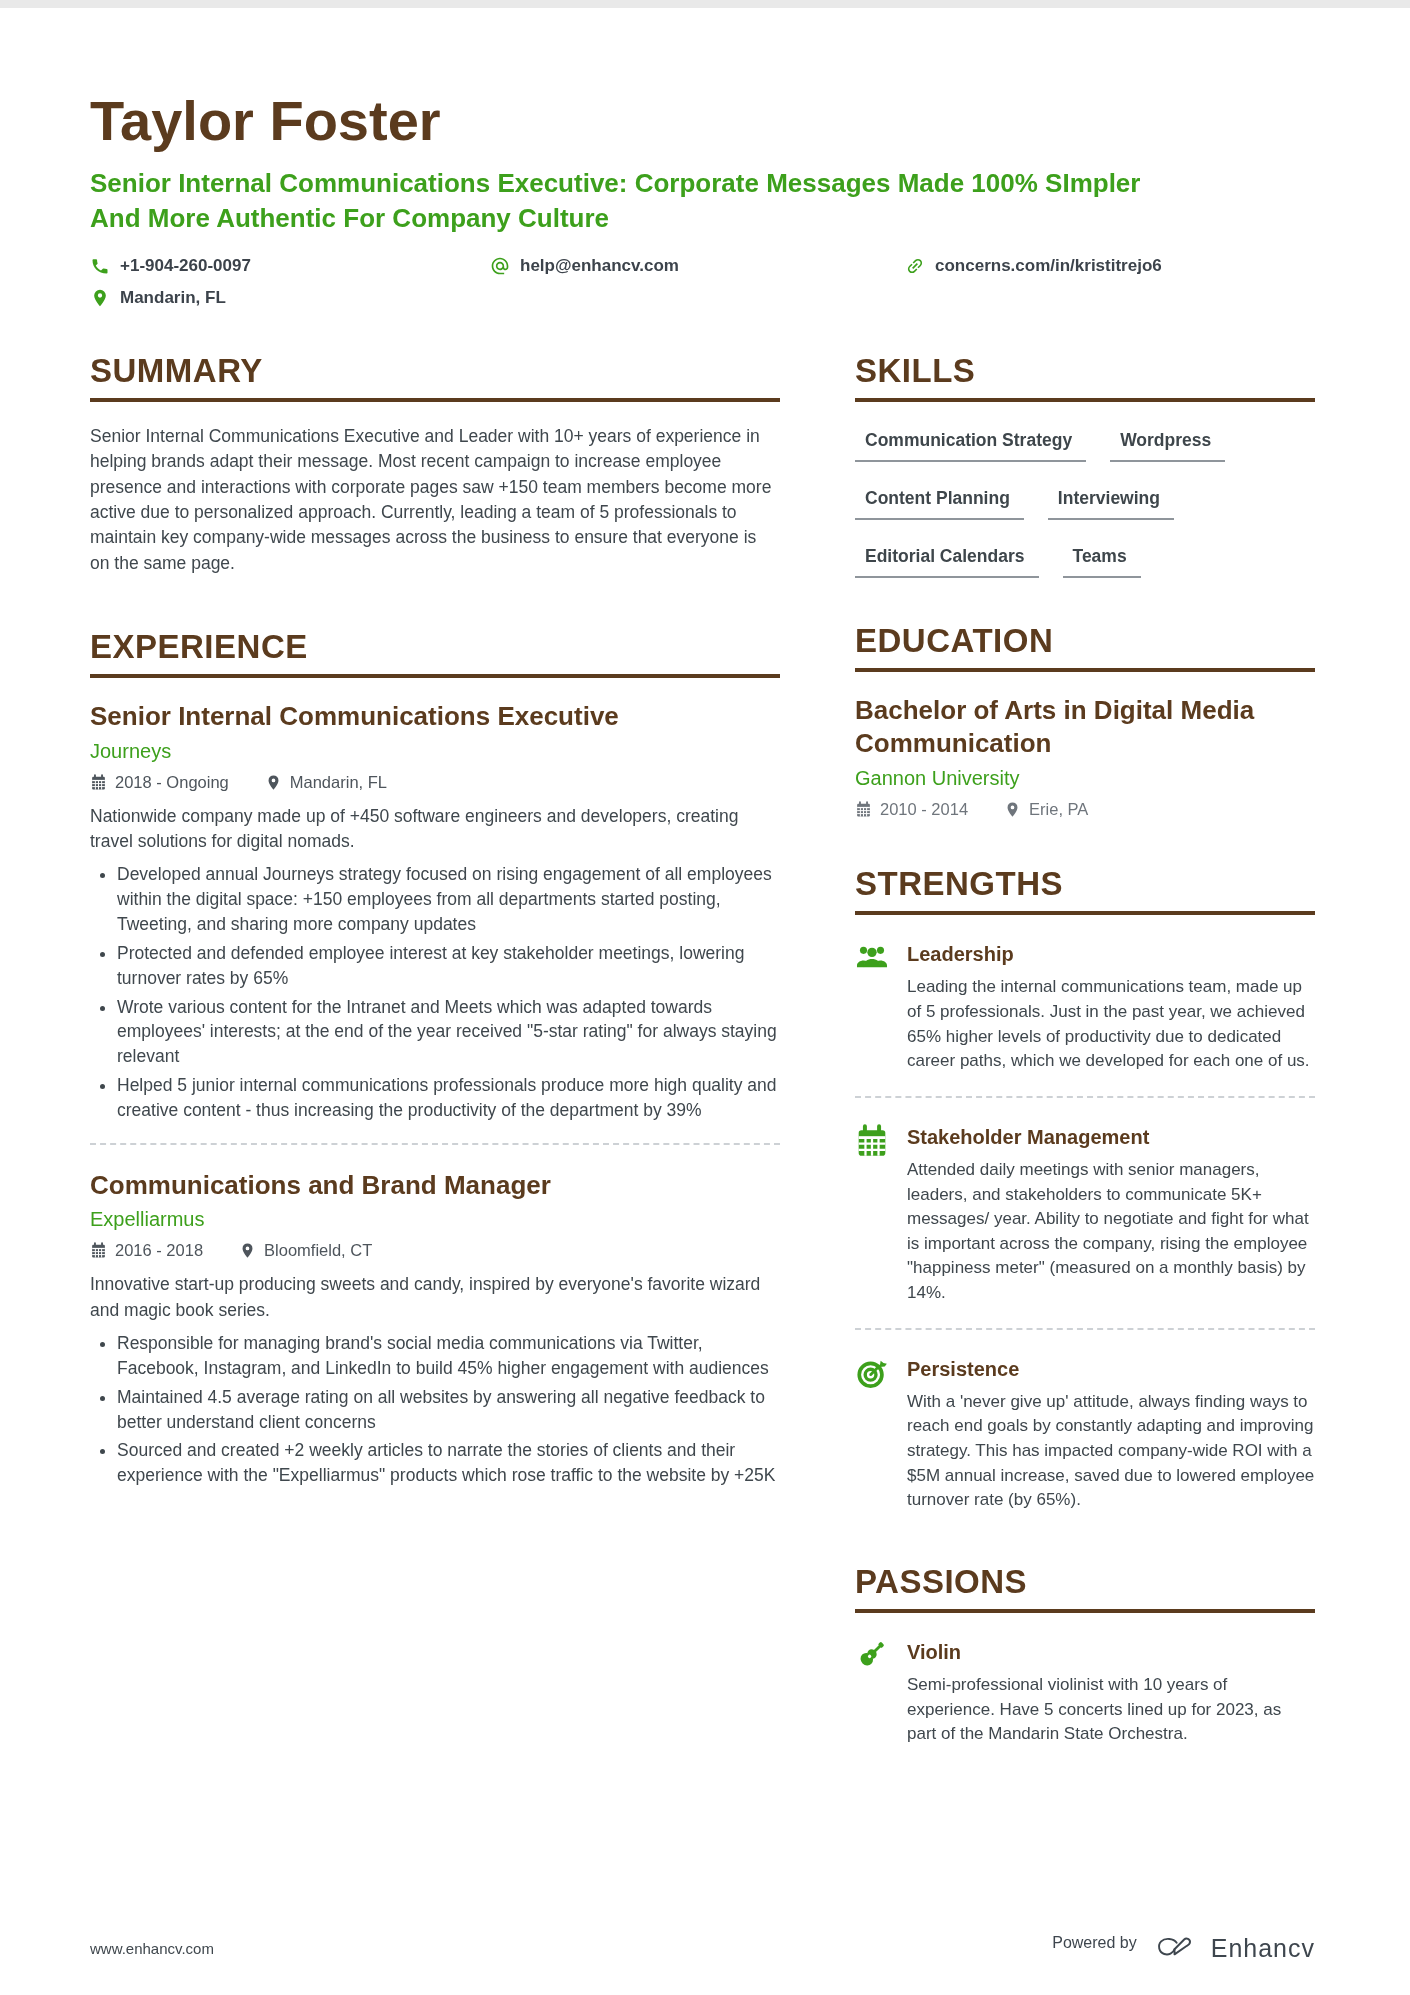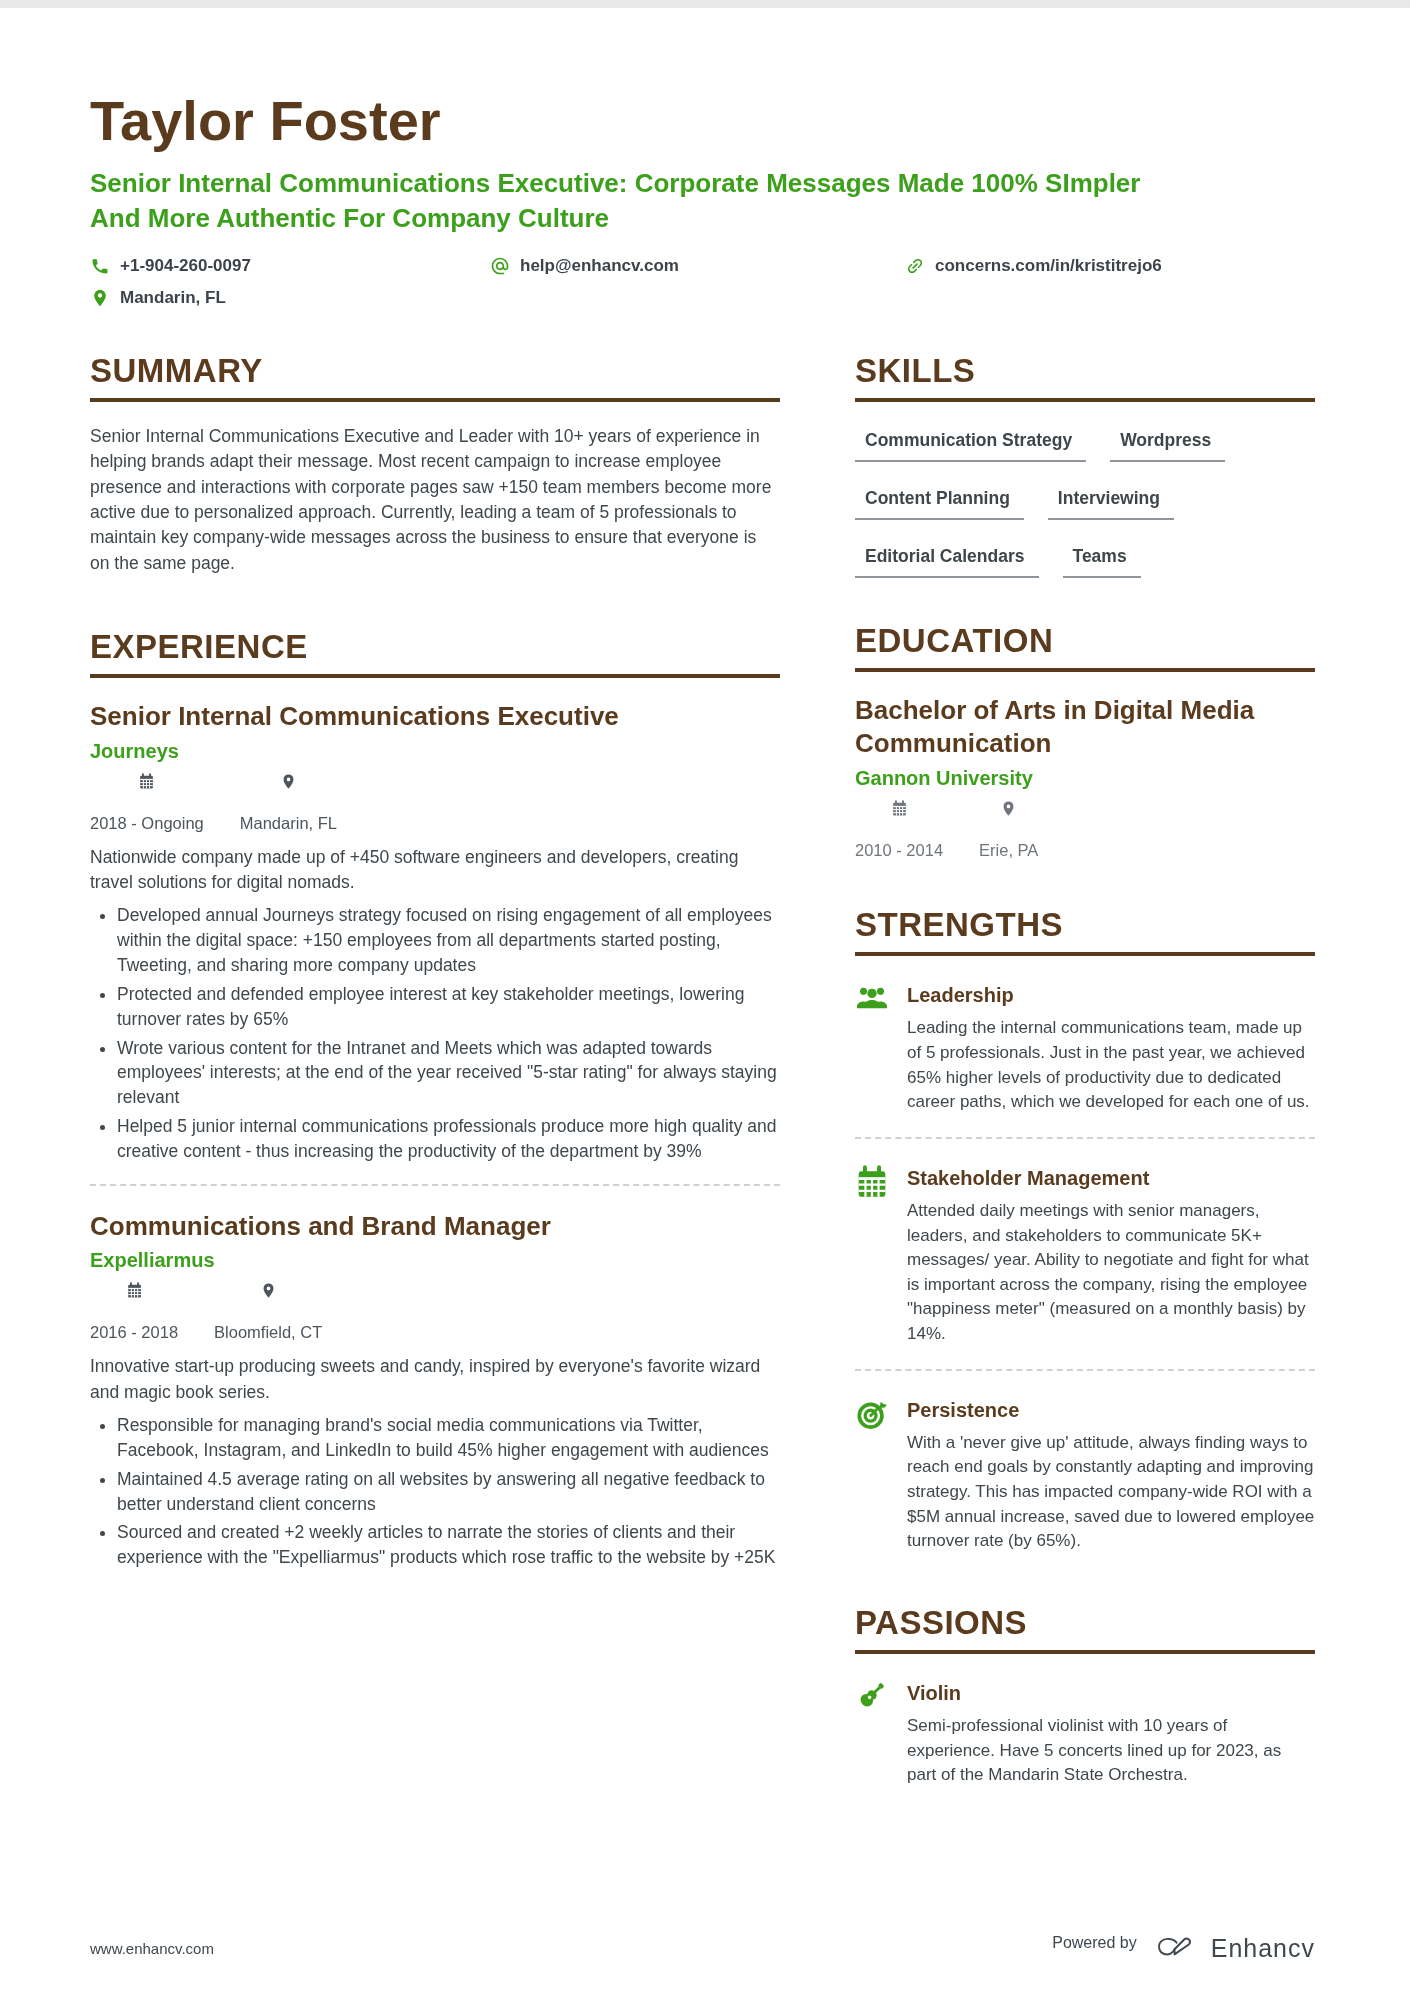--- a/index.html
+++ b/index.html
@@ -35,23 +35,23 @@
     padding-bottom:8px;border-bottom:4px solid var(--brown);margin-bottom:22px;
   }
   
   .body-text{font-size:17.5px;line-height:1.45;color:var(--text);}
   
   .skills-wrap{display:flex;flex-wrap:wrap;column-gap:24px;row-gap:26px;padding-top:6px;}
   .skill{font-size:17.5px;font-weight:700;color:#3e464b;
     padding:0 14px 9px 10px;border-bottom:2px solid var(--skill-line);}
   
   .job-title{font-size:26px;font-weight:600;color:var(--brown);line-height:1.25;margin-top:4px;}
-  .company{font-size:20px;font-weight:700;color:var(--green);margin-top:7px;}
+  .company{font-size:20px;font-weight:400;color:var(--green);margin-top:7px;}
   .meta{display:flex;gap:36px;margin-top:10px;font-size:16.5px;color:var(--meta);font-weight:400;}
-  .meta .m-item{display:flex;align-items:center;gap:24px;flex-direction:column;}
+  .meta .m-item{display:flex;align-items:center;gap:8px;}
   .meta .ic{width:17px;height:17px;flex:none;color:var(--meta);display:inline-flex;}
   .edu-meta{color:var(--meta-light);}
   .edu-meta .ic{color:var(--meta-light);}
   .job-desc{margin-top:12px;}
   ul.bullets{margin:8px 0 0;padding-left:27px;}
   ul.bullets li{font-size:17.5px;line-height:1.42;margin-bottom:4px;color:var(--text);}
   ul.bullets li::marker{color:var(--text);}
   .dash-divider{border:none;border-top:2px dashed var(--rule-dash);margin:20px 0 24px;}
   .degree{font-size:26px;font-weight:600;color:var(--brown);line-height:1.28;}
   

